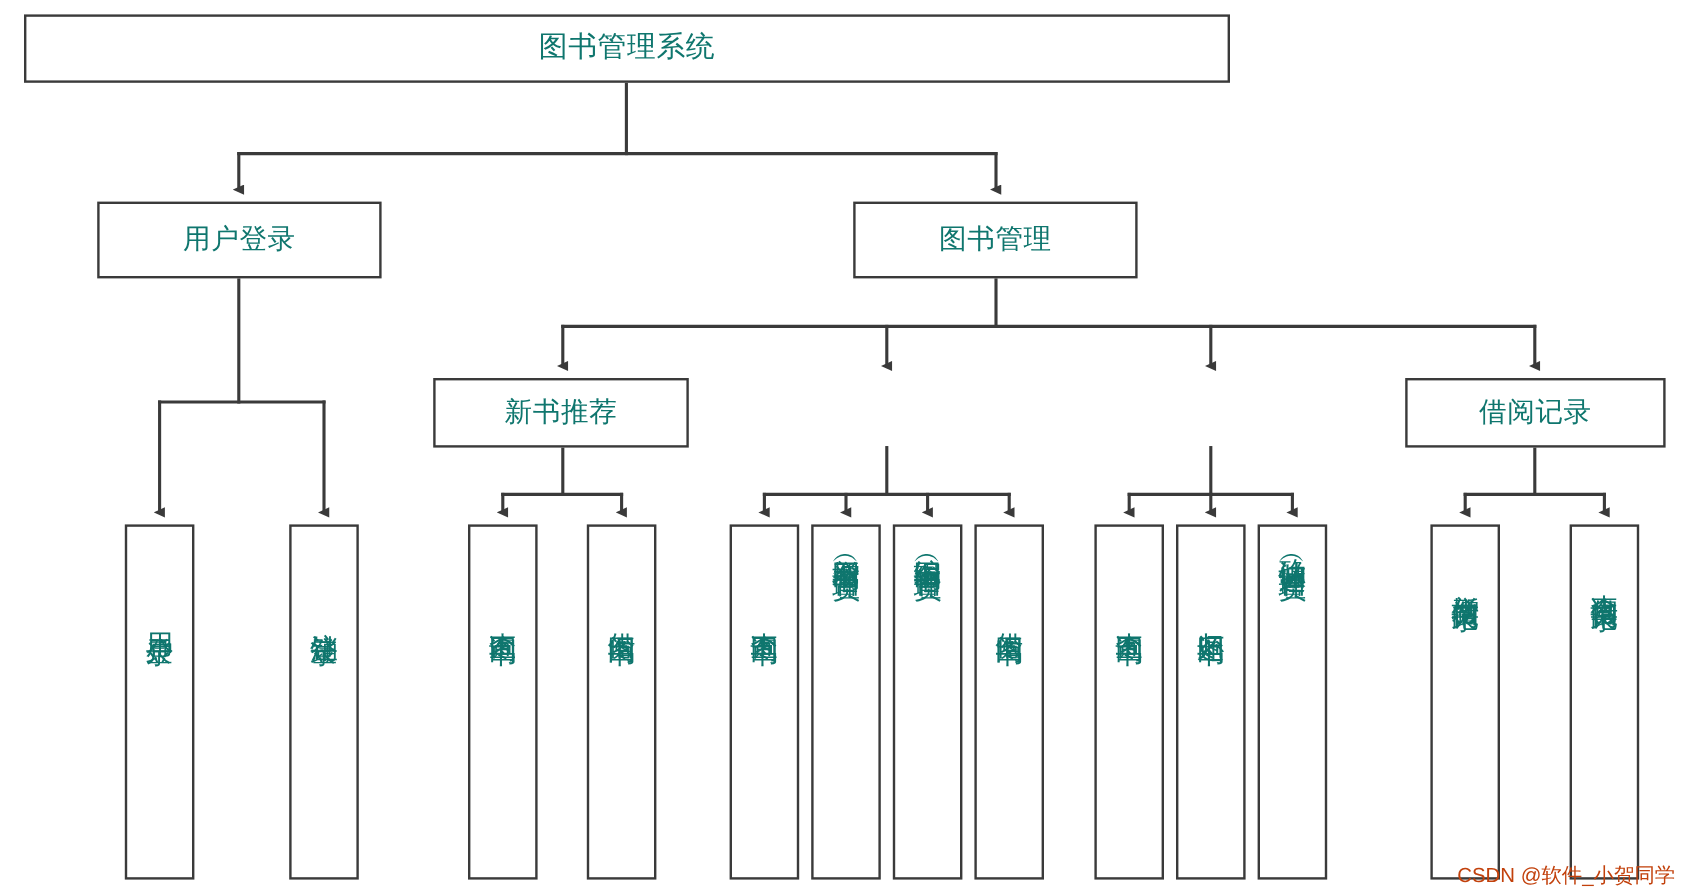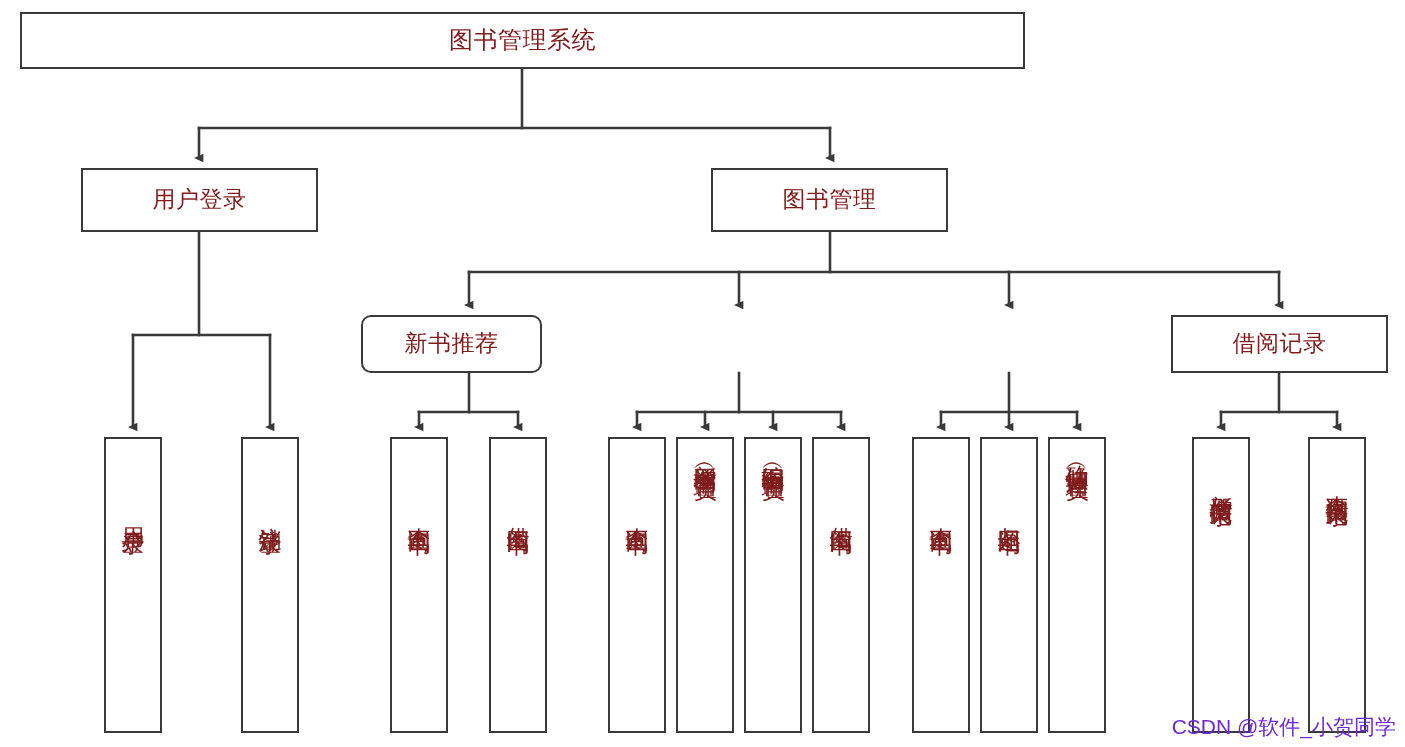--- a/index.html
+++ b/index.html
@@ -20,21 +20,21 @@
     pointer-events:none;
   }
   .node{
     position:absolute;
     box-sizing:border-box;
     background:#ffffff;
     border:2px solid #3a3a3a;
     display:flex;
     align-items:center;
     justify-content:center;
-    color:#7f1d1d;
+    color:#0f766e;
     z-index:2;
     font-family:Liberation Serif, serif;
   }
   .node .label{
     display:block;
     text-align:center;
     line-height:1.02;
     letter-spacing:0.5px;
     white-space:pre-line;
   }
@@ -52,22 +52,22 @@
     writing-mode:vertical-rl;
     text-orientation:upright;
     font-size:23px;
     line-height:1.0;
     letter-spacing:2px;
     white-space:nowrap;
   }
   #watermark{
     position:absolute;
     right:9px;bottom:6px;
-    font-size:21px;
-    color:#6d28d9;
+    font-size:17px;
+    color:#c2410c;
     z-index:3;
     white-space:nowrap;
     font-family:"Liberation Sans","DejaVu Sans",sans-serif;
   }
 </style>
 </head>
 <body>
 
 <div id="diagram">
 
@@ -125,21 +125,21 @@
     <span class="label">图书管理系统</span>
   </div>
 
   <div class="node h" style="left:81px;top:168px;width:237px;height:64px;">
     <span class="label">用户登录</span>
   </div>
   <div class="node h" style="left:711px;top:168px;width:237px;height:64px;">
     <span class="label">图书管理</span>
   </div>
 
-  <div class="node h" style="left:361px;top:315px;width:181px;height:58px;border-radius:10px;">
+  <div class="node h" style="left:361px;top:315px;width:213px;height:58px;">
     <span class="label">新书推荐</span>
   </div>
   <div class="node h" style="left:1171px;top:315px;width:217px;height:58px;">
     <span class="label">借阅记录</span>
   </div>
 
   <div class="node v" style="left:104px;top:437px;width:58px;height:296px;padding-top:70px;">
     <span class="label">用户登录</span>
   </div>
   <div class="node v" style="left:241px;top:437px;width:58px;height:296px;padding-top:70px;">

